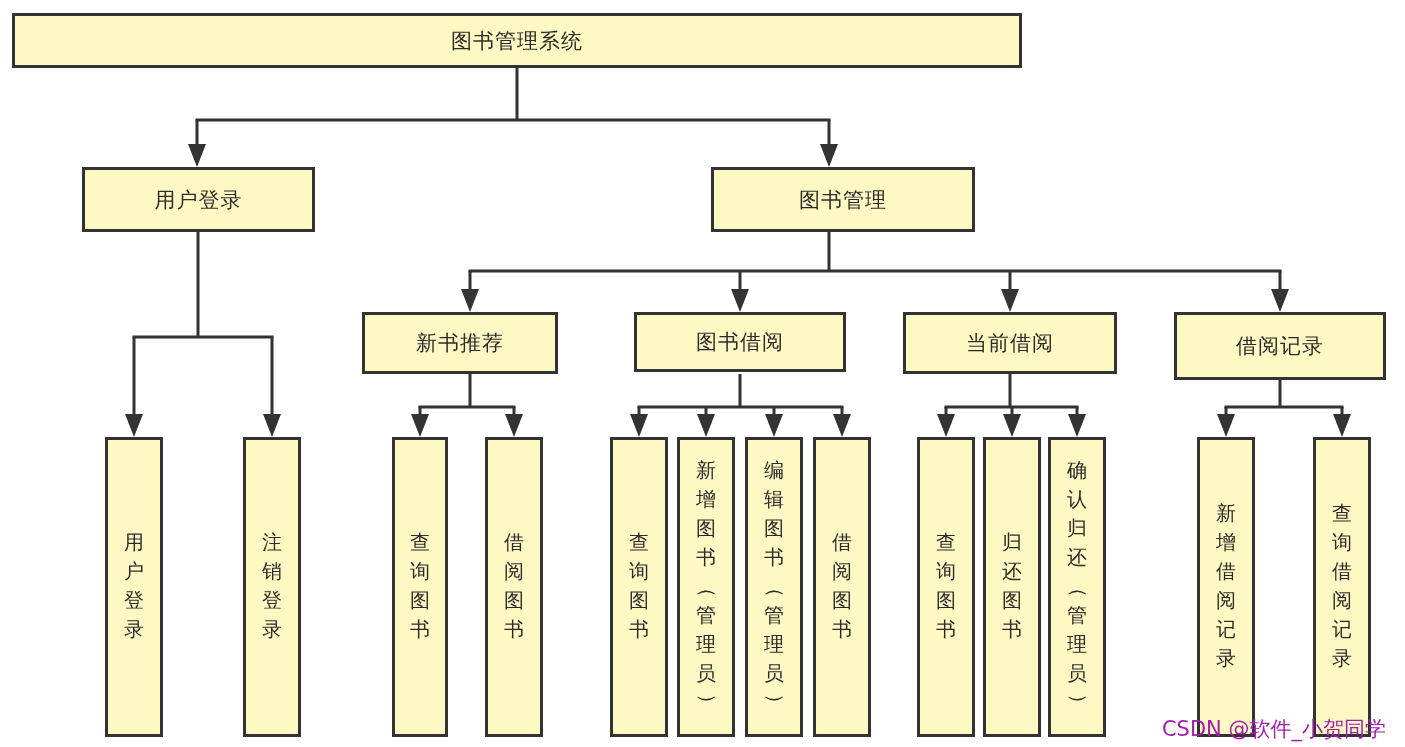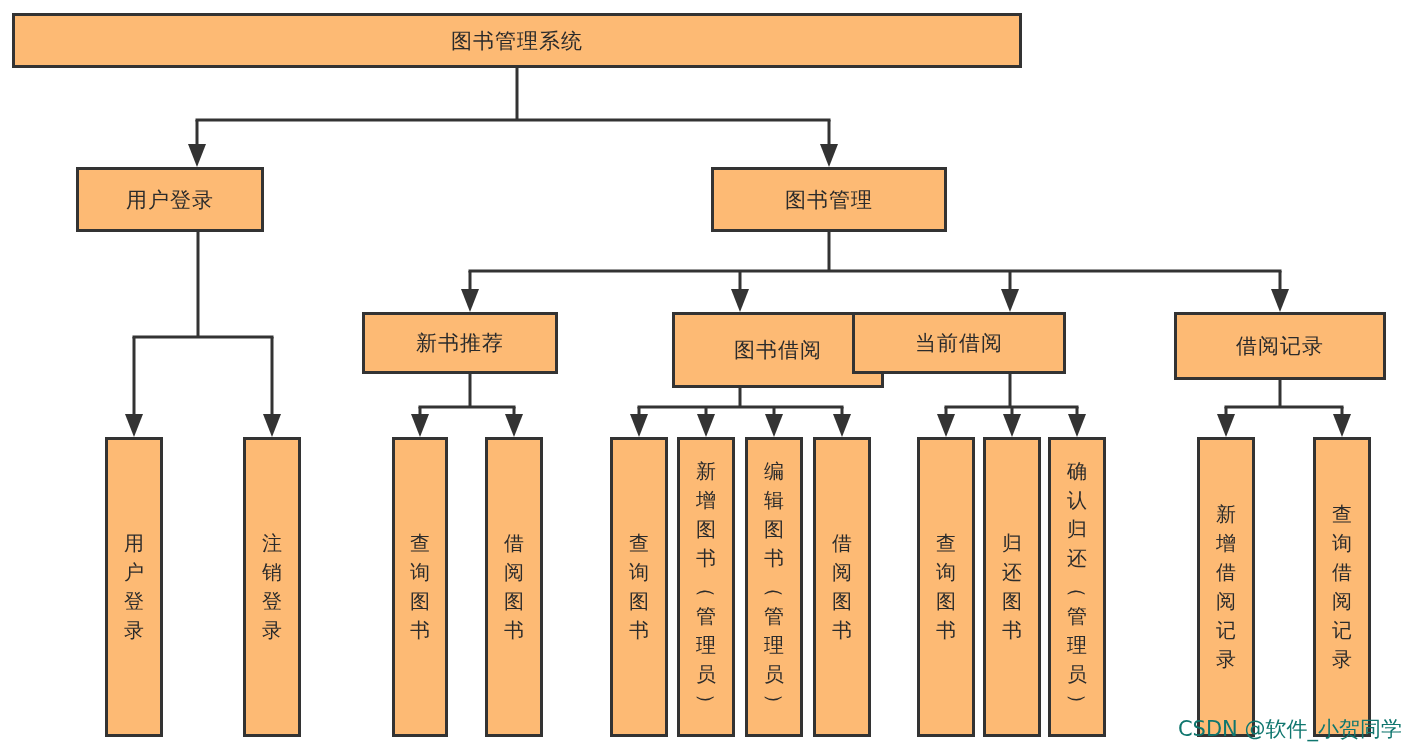--- a/index.html
+++ b/index.html
@@ -12,27 +12,28 @@
     overflow: hidden;
   }
   #wires {
     position: absolute;
     left: 0; top: 0;
     width: 1405px; height: 747px;
     pointer-events: none;
   }
   .box {
     position: absolute;
-    background: #fdba74;
+    background: #fef9c3;
     border: 3px solid #333333;
     box-sizing: border-box;
     display: flex;
     align-items: center;
     justify-content: center;
     z-index: 2;
+    font-family: Liberation Mono, monospace;
   }
   .hbox .hlabel {
     font-size: 21px;
     color: #2b2b2b;
     letter-spacing: 1px;
     white-space: nowrap;
   }
   .vlabel {
     display: flex;
     flex-direction: column;
@@ -44,24 +45,24 @@
     font-size: 20px;
     line-height: 29px;
     color: #2b2b2b;
     display: block;
   }
   .vlabel .rot {
     transform: rotate(90deg);
   }
   #watermark {
     position: absolute;
-    right: 3px;
+    right: 19px;
     bottom: 4px;
     font-size: 21px;
-    color: #0f766e;
+    color: #a21caf;
     z-index: 3;
     white-space: nowrap;
   }
 </style>
 </head>
 <body>
 
 <div id="canvas">
 
   <svg id="wires" width="1405" height="747" viewBox="0 0 1405 747" xmlns="http://www.w3.org/2000/svg">
@@ -116,34 +117,34 @@
       <line x1="1226" y1="407" x2="1226" y2="421" stroke="#333333" stroke-width="3"></line>
       <polygon points="1217,414 1235,414 1226,437" fill="#333333"></polygon>
       <line x1="1342" y1="407" x2="1342" y2="421" stroke="#333333" stroke-width="3"></line>
       <polygon points="1333,414 1351,414 1342,437" fill="#333333"></polygon>
     </svg>
 
   <div class="box hbox" style="left:12px;top:13px;width:1010px;height:55px">
     <span class="hlabel">图书管理系统</span>
   </div>
 
-  <div class="box hbox" style="left:76px;top:167px;width:188px;height:65px">
+  <div class="box hbox" style="left:82px;top:167px;width:233px;height:65px">
     <span class="hlabel">用户登录</span>
   </div>
-  <div class="box hbox" style="left:711px;top:167px;width:236px;height:65px">
+  <div class="box hbox" style="left:711px;top:167px;width:264px;height:65px">
     <span class="hlabel">图书管理</span>
   </div>
 
   <div class="box hbox" style="left:362px;top:312px;width:196px;height:62px">
     <span class="hlabel">新书推荐</span>
   </div>
-  <div class="box hbox" style="left:672px;top:312px;width:212px;height:76px">
+  <div class="box hbox" style="left:634px;top:312px;width:212px;height:60px">
     <span class="hlabel">图书借阅</span>
   </div>
-  <div class="box hbox" style="left:852px;top:312px;width:214px;height:62px">
+  <div class="box hbox" style="left:903px;top:312px;width:214px;height:62px">
     <span class="hlabel">当前借阅</span>
   </div>
   <div class="box hbox" style="left:1174px;top:312px;width:212px;height:68px">
     <span class="hlabel">借阅记录</span>
   </div>
 
   <div class="box vbox" style="left:105px;top:437px;width:58px;height:300px">
     <span class="vlabel">
         <span class="ch">用</span>
         <span class="ch">户</span>

